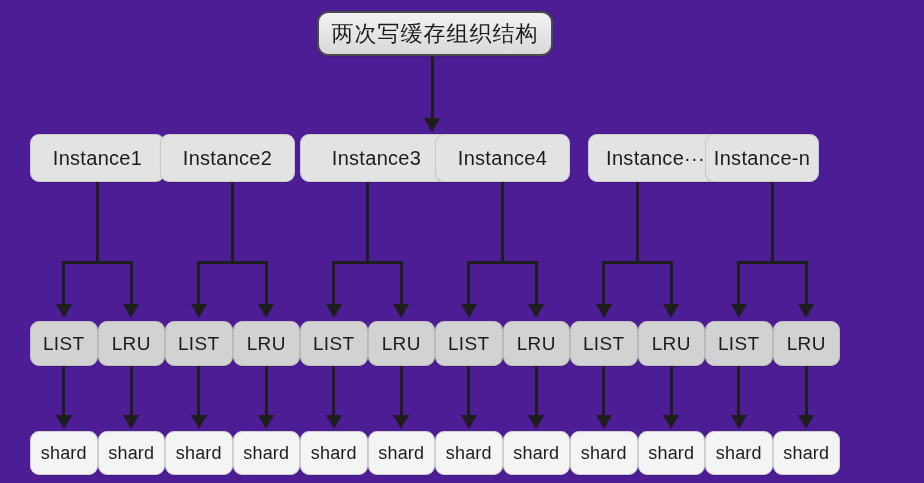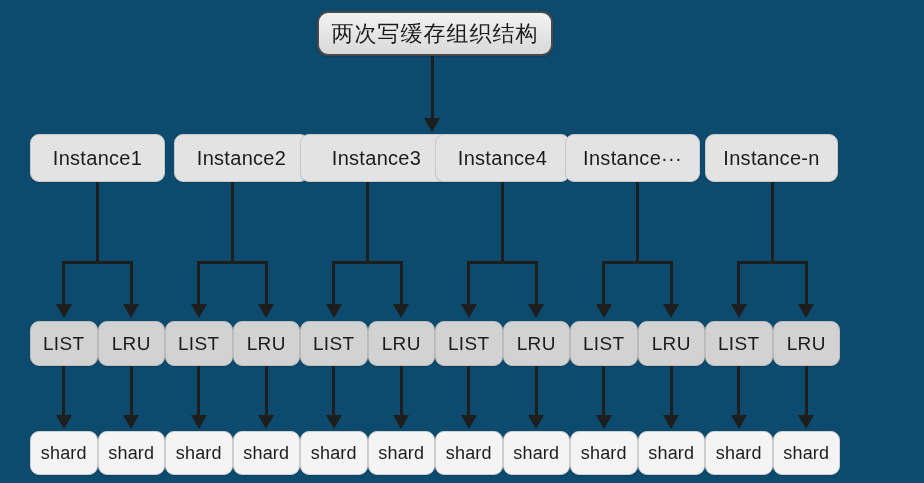--- a/index.html
+++ b/index.html
@@ -7,21 +7,21 @@
     padding: 0;
     background: #ffffff;
   }
   body {
     font-family: "Liberation Sans", "DejaVu Sans", sans-serif;
   }
   #canvas {
     position: relative;
     width: 924px;
     height: 483px;
-    background: #0c4a6e;
+    background: #4c1d95;
     overflow: hidden;
   }
 
   
   .box {
     position: absolute;
     box-sizing: border-box;
     display: flex;
     align-items: center;
     justify-content: center;
@@ -117,25 +117,25 @@
 
 <div id="canvas">
 
   <div class="box title-box">两次写缓存组织结构</div>
 
   <div class="vline" style="left:431px; top:56px; height:64px;"></div>
   <div class="arrowhead" style="left:424px; top:118px;"></div>
 
   <div id="instance-layer">
       <div class="box instance-box" style="left: 30px; width: 135px;">Instance1</div>
-      <div class="box instance-box" style="left: 174px; width: 135px;">Instance2</div>
+      <div class="box instance-box" style="left: 160px; width: 135px;">Instance2</div>
       <div class="box instance-box" style="left: 300px; width: 153px;">Instance3</div>
       <div class="box instance-box" style="left: 435px; width: 135px;">Instance4</div>
-      <div class="box instance-box" style="left: 565px; width: 135px;">Instance···</div>
-      <div class="box instance-box" style="left: 705px; width: 133px;">Instance-n</div>
+      <div class="box instance-box" style="left: 588px; width: 135px;">Instance···</div>
+      <div class="box instance-box" style="left: 705px; width: 114px;">Instance-n</div>
     </div>
   <div id="cache-layer">
       <div class="box cache-box" style="left: 30px; width: 67.5px;">LIST</div>
       <div class="box cache-box" style="left: 97.5px; width: 67.5px;">LRU</div>
       <div class="box cache-box" style="left: 165px; width: 67.5px;">LIST</div>
       <div class="box cache-box" style="left: 232.5px; width: 67.5px;">LRU</div>
       <div class="box cache-box" style="left: 300px; width: 67.5px;">LIST</div>
       <div class="box cache-box" style="left: 367.5px; width: 67.5px;">LRU</div>
       <div class="box cache-box" style="left: 435px; width: 67.5px;">LIST</div>
       <div class="box cache-box" style="left: 502.5px; width: 67.5px;">LRU</div>

